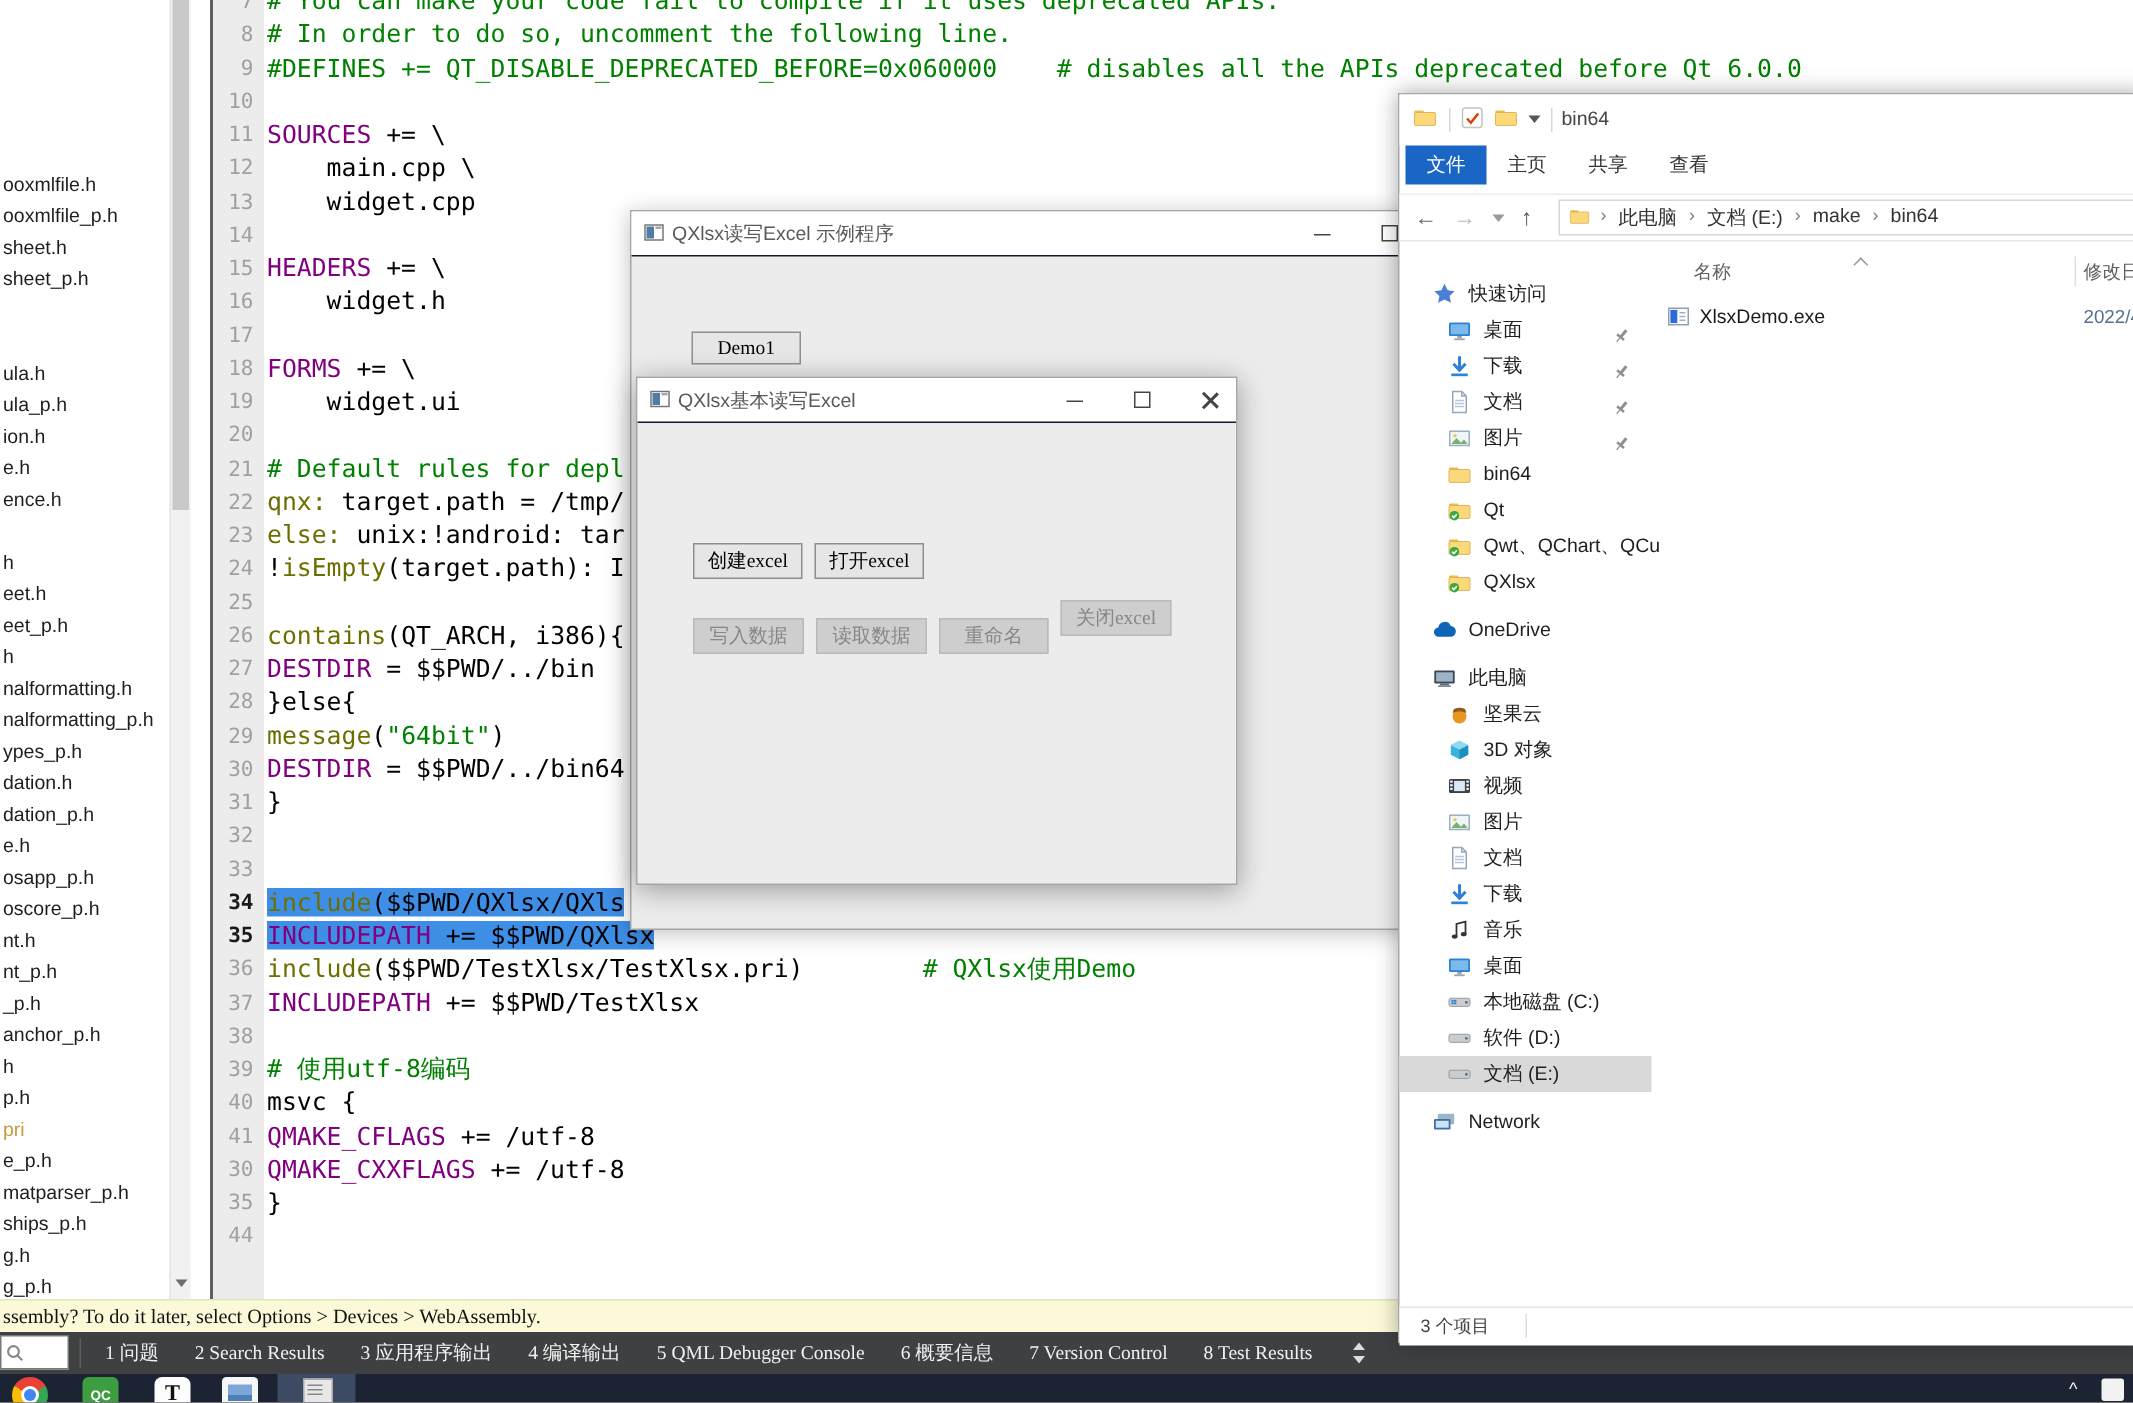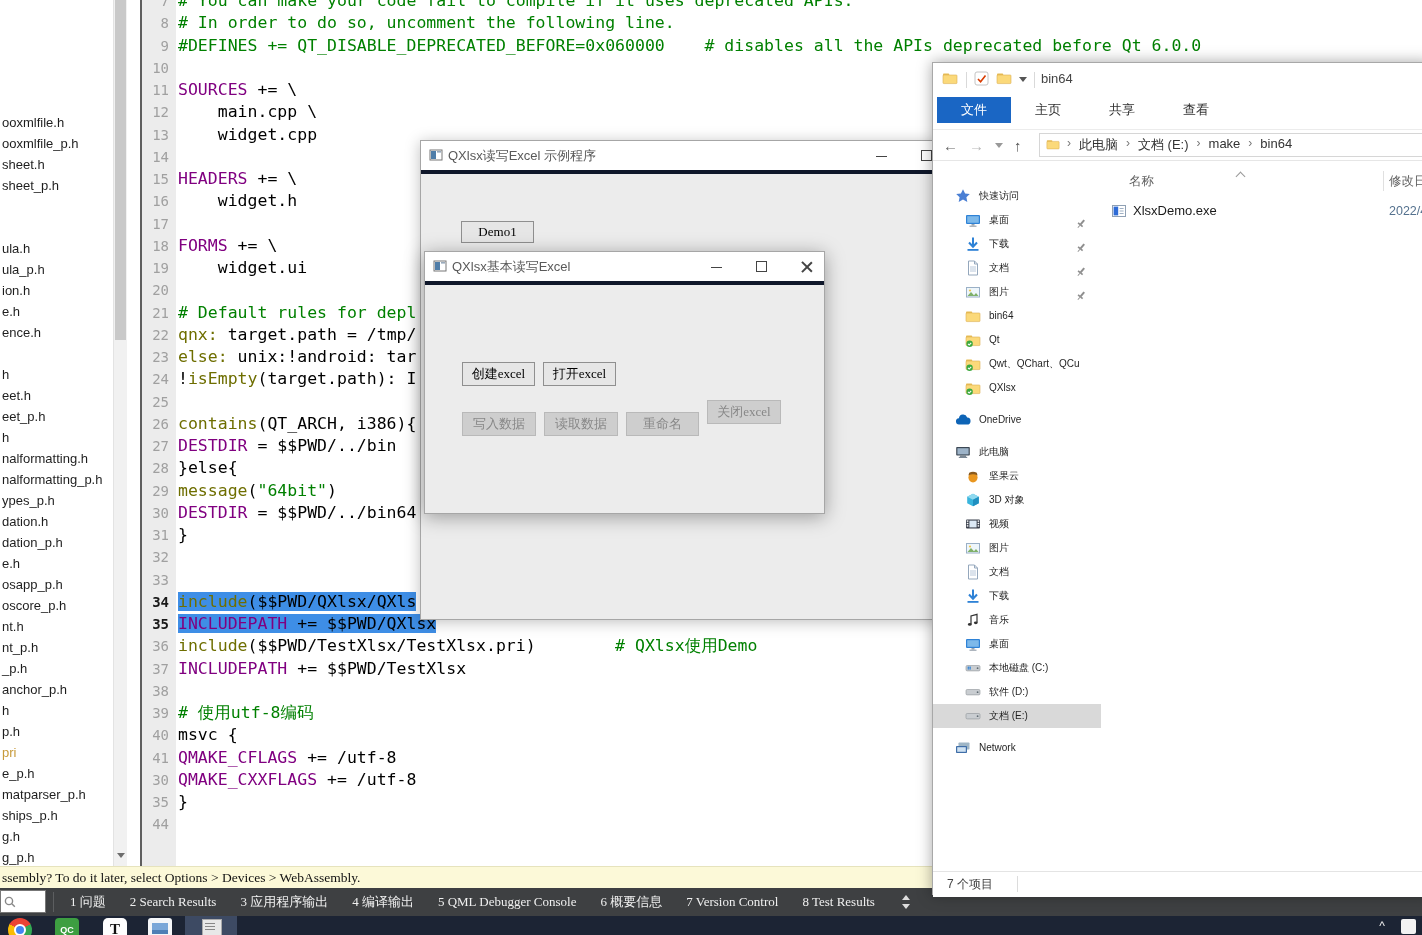--- a/index.html
+++ b/index.html
@@ -54,42 +54,42 @@
   .photos{background:#f4f6f8;border-radius:3px;}
   .photos:before{content:"";position:absolute;left:4px;top:5px;width:16px;height:11px;background:#7aa7d8;}
   .photos:after{content:"";position:absolute;left:4px;top:12px;width:16px;height:4px;background:#4e7fb5;}
   .activebox{background:#3d4a63;width:52px;height:19px;top:0;}
   .activebox .mini{position:absolute;left:17px;top:3px;width:18px;height:16px;background:#e8e8e8;border:1px solid #aaa;}
   .activebox .mini:before{content:"";position:absolute;left:2px;top:3px;width:10px;height:1px;background:#888;box-shadow:0 3px 0 #888,0 6px 0 #888;}
   #tb-right{position:absolute;right:6px;top:0;height:19px;color:#eee;font-size:12px;display:flex;gap:16px;align-items:flex-start;padding-top:3px;}
   #tb-right .imebox{width:15px;height:15px;background:#f2f2f2;border-radius:2px;}
   
   .qtwin{background:#ececec;border:1px solid #a6a6a6;box-sizing:border-box;}
-  .qt-titlebar{position:relative;height:29px;background:#fff;border-bottom:4px solid #0f172a;padding-left:36px;}
+  .qt-titlebar{position:relative;height:29px;background:#fff;border-bottom:1px solid #0f172a;padding-left:36px;}
   .qt-title{position:absolute;left:27px;top:0;line-height:29px;font-size:13px;color:#595959;white-space:nowrap;}
   .qt-appico{position:absolute;left:8px;top:7px;}
   .wc{position:absolute;top:0;width:30px;height:29px;}
   .wc i{position:absolute;}
   .wc-min i{left:9px;top:15px;width:11px;height:1px;background:#444;}
   .wc-max i{left:9px;top:9px;width:9px;height:9px;border:1px solid #444;}
   .wc-close i{left:14px;top:8px;width:1.5px;height:14px;background:#444;}
   .wc-close i.a{transform:rotate(45deg);} .wc-close i.b{transform:rotate(-45deg);}
   .qbtn{position:absolute;box-sizing:border-box;background:#e6e6e6;border:1px solid #8f8f8f;
         font-family:"Liberation Serif",serif;font-size:13px;color:#000;text-align:center;}
   .qbtn.disabled{background:#cecece;border-color:#b9b9b9;color:#878787;}
   
   #explorer{left:932px;top:62px;width:500px;height:833px;background:#fff;border:1px solid #a8a8a8;
             box-sizing:border-box;box-shadow:0 0 14px rgba(0,0,0,.35);font-size:13px;color:#222;}
   #ex-titlebar{position:absolute;left:0;top:0;width:100%;height:34px;background:#fff;}
   #qat{position:absolute;left:8px;top:7px;display:flex;align-items:center;gap:7px;}
   .qat-sep{width:1px;height:16px;background:#d9d9d9;}
   .caret{border-left:4px solid transparent;border-right:4px solid transparent;border-top:5px solid #555;}
   #ex-wintitle{position:absolute;left:108px;top:0;line-height:32px;font-size:13px;color:#444;}
   #ex-tabs{position:absolute;left:4px;top:34px;height:26px;display:flex;}
-  .tab{padding:0 24px;line-height:26px;font-size:13px;color:#333;font-family:Liberation Serif, serif;}
+  .tab{padding:0 14px;line-height:26px;font-size:13px;color:#333;font-family:Liberation Serif, serif;}
   .tab.active{background:#1a66c4;color:#fff;}
   #ex-addr-row{position:absolute;left:0;top:66px;width:100%;height:30px;border-top:1px solid #ececec;border-bottom:1px solid #e6e6e6;background:#fff;}
   #nav-arrows{position:absolute;left:10px;top:0;height:30px;display:flex;align-items:center;gap:11px;font-size:15px;}
   #addr-box{position:absolute;left:106px;top:3px;width:600px;height:24px;border:1px solid #d6d6d6;
             background:#fff;display:flex;align-items:center;box-sizing:border-box;padding-left:6px;gap:7px;}
   .crumb{font-size:13px;color:#333;white-space:nowrap;}
   .crumb-sep{color:#777;font-size:12px;}
   #ex-colhead{position:absolute;left:0;top:106px;width:100%;height:24px;}
   #colhead-name{position:absolute;left:196px;top:0;line-height:24px;color:#5f5f5f;font-size:12.5px;}
   #colhead-date{position:absolute;left:456px;top:0;line-height:24px;color:#5f5f5f;font-size:12.5px;white-space:nowrap;}
@@ -100,21 +100,21 @@
   #file-rows{position:absolute;left:170px;top:136px;width:330px;}
   .frow{position:relative;height:24px;line-height:24px;white-space:nowrap;}
   .frow svg{position:absolute;left:8px;top:4px;}
   .fname{position:absolute;left:30px;font-size:13px;color:#1a1a1a;}
   .fdate{position:absolute;left:286px;font-size:12.5px;color:#54718e;}
   #ex-nav{position:absolute;left:0;top:121px;width:168px;}
   .nav-row{position:relative;height:24px;line-height:24px;white-space:nowrap;}
   .nav-row.gap{margin-top:8px;}
   .nav-row.sel{background:#d9d9d9;}
   .nav-ico{position:absolute;top:4px;}
-  .nav-lbl{position:absolute;font-size:10px;color:#1f1f1f;}
+  .nav-lbl{position:absolute;font-size:13px;color:#1f1f1f;}
   .lv0 .nav-ico{left:22px;} .lv0 .nav-lbl{left:46px;}
   .lv1 .nav-ico{left:32px;} .lv1 .nav-lbl{left:56px;}
   .nav-pin{position:absolute;right:14px;top:6px;}
   #ex-status{position:absolute;left:0;top:808px;width:100%;height:25px;border-top:1px solid #e4e4e4;background:#fff;}
   #ex-status span{position:absolute;left:14px;line-height:24px;font-size:12px;color:#444;}
   #ex-status .st-sep{left:84px;top:4px;width:1px;height:16px;background:#dcdcdc;position:absolute;}
 </style>
 </head>
 <body>
 
@@ -265,21 +265,21 @@
       <span class="wc wc-min" style="left:446px;">
           <i></i>
         </span>
       <span class="wc wc-max" style="left:491px;">
           <i></i>
         </span>
     </div>
     <button class="qbtn" style="left:40px;top:80px;width:73px;height:22px;">Demo1</button>
   </div>
 
-  <div class="abs qtwin" style="left:424px;top:251px;width:401px;height:263px;z-index:30;box-shadow:0 3px 18px rgba(0,0,0,.35);">
+  <div class="abs qtwin" style="left:424px;top:251px;width:401px;height:339px;z-index:30;box-shadow:0 3px 18px rgba(0,0,0,.35);">
     <div class="qt-titlebar">
       <span class="qt-appico">
         <svg width="14" height="14" viewBox="0 0 14 14">
             <rect x="1" y="2" width="12" height="10" fill="#fff" stroke="#777"></rect>
             <rect x="2" y="3" width="5" height="8" fill="#4f7da8"></rect>
             <rect x="8" y="3" width="4" height="1.6" fill="#99aabb"></rect>
           </svg>
       </span>
       <span class="qt-title">QXlsx基本读写Excel</span>
       <span class="wc wc-min" style="left:277px;">
@@ -610,18 +610,18 @@
           <span class="nav-ico"><svg width="16" height="16" viewBox="0 0 16 16">
               <rect x="3.5" y="2.5" width="11" height="7" rx="0.8" fill="#9fb6c6"></rect>
               <rect x="1" y="6" width="11" height="7" rx="0.8" fill="#3f6ea8"></rect>
               <rect x="2.2" y="7.2" width="8.6" height="4.6" fill="#cfe2f2"></rect>
             </svg></span>
           <span class="nav-lbl">Network</span>
         </div>
       </div>
 
     <div id="ex-status">
-      <span>7 个项目</span>
+      <span>3 个项目</span>
       <i class="st-sep"></i>
     </div>
   </div>
 
 </div>
 
 </body></html>

